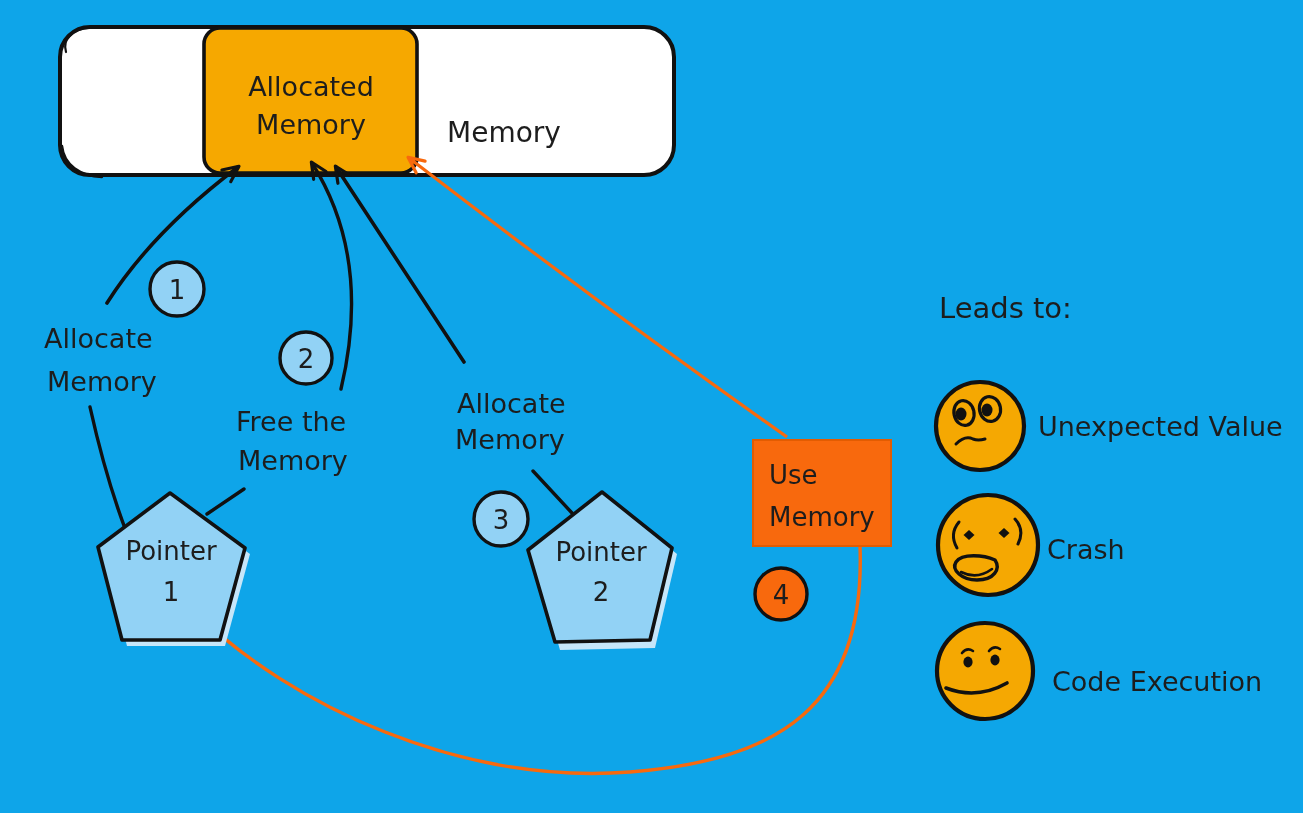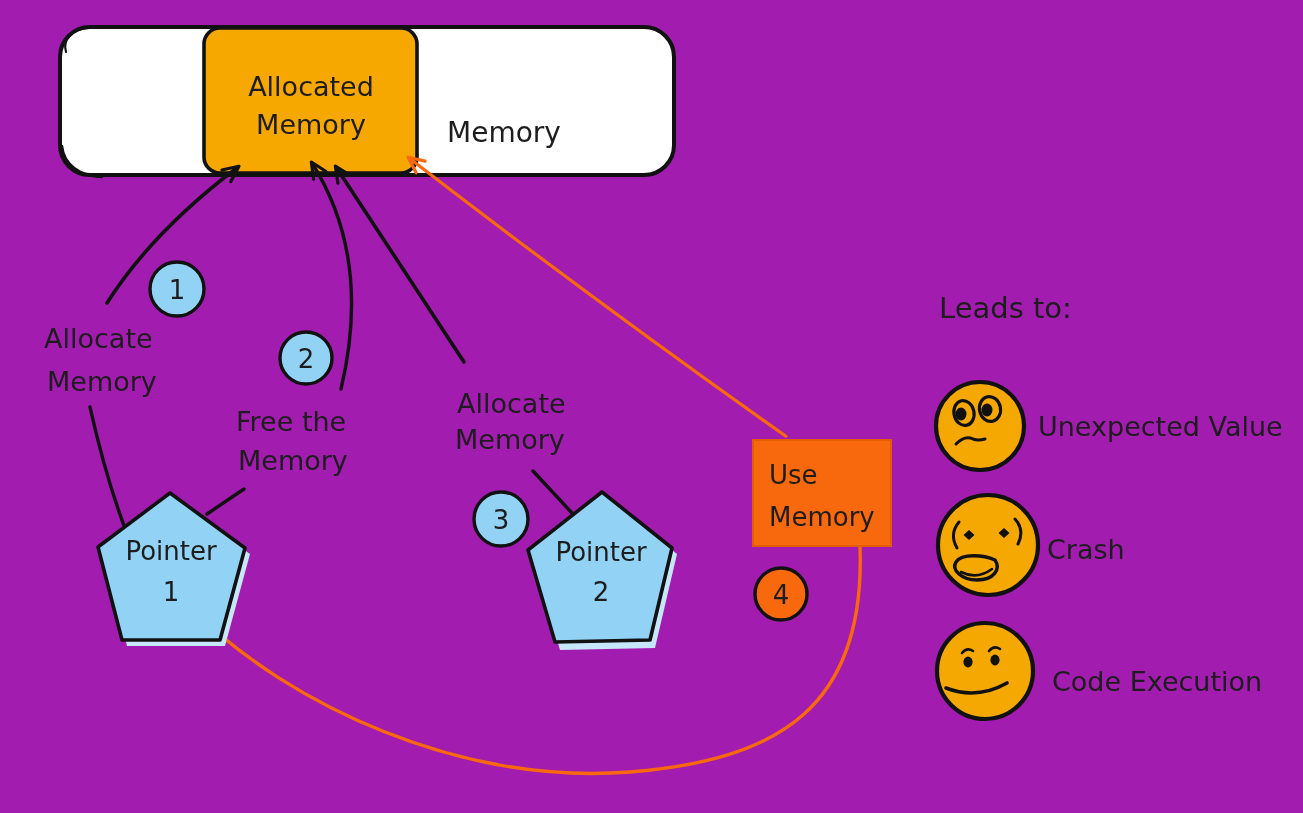--- a/index.html
+++ b/index.html
@@ -1,20 +1,20 @@
 <!DOCTYPE html>
 <html><head>
 <meta charset="utf-8">
 <style>
   html, body { margin: 0; padding: 0; background: #ffffff; }
   .stage {
     position: relative;
     width: 1303px;
     height: 813px;
-    background: #a21caf;
+    background: #0ea5e9;
     overflow: hidden;
     font-family: "DejaVu Sans", "Liberation Sans", sans-serif;
   }
   svg text {
     font-family: "DejaVu Sans", "Liberation Sans", sans-serif;
     fill: #1d1d1d;
   }
   .ink { stroke: #111111; stroke-linecap: round; stroke-linejoin: round; }
   .nofill { fill: none; }
 </style>

